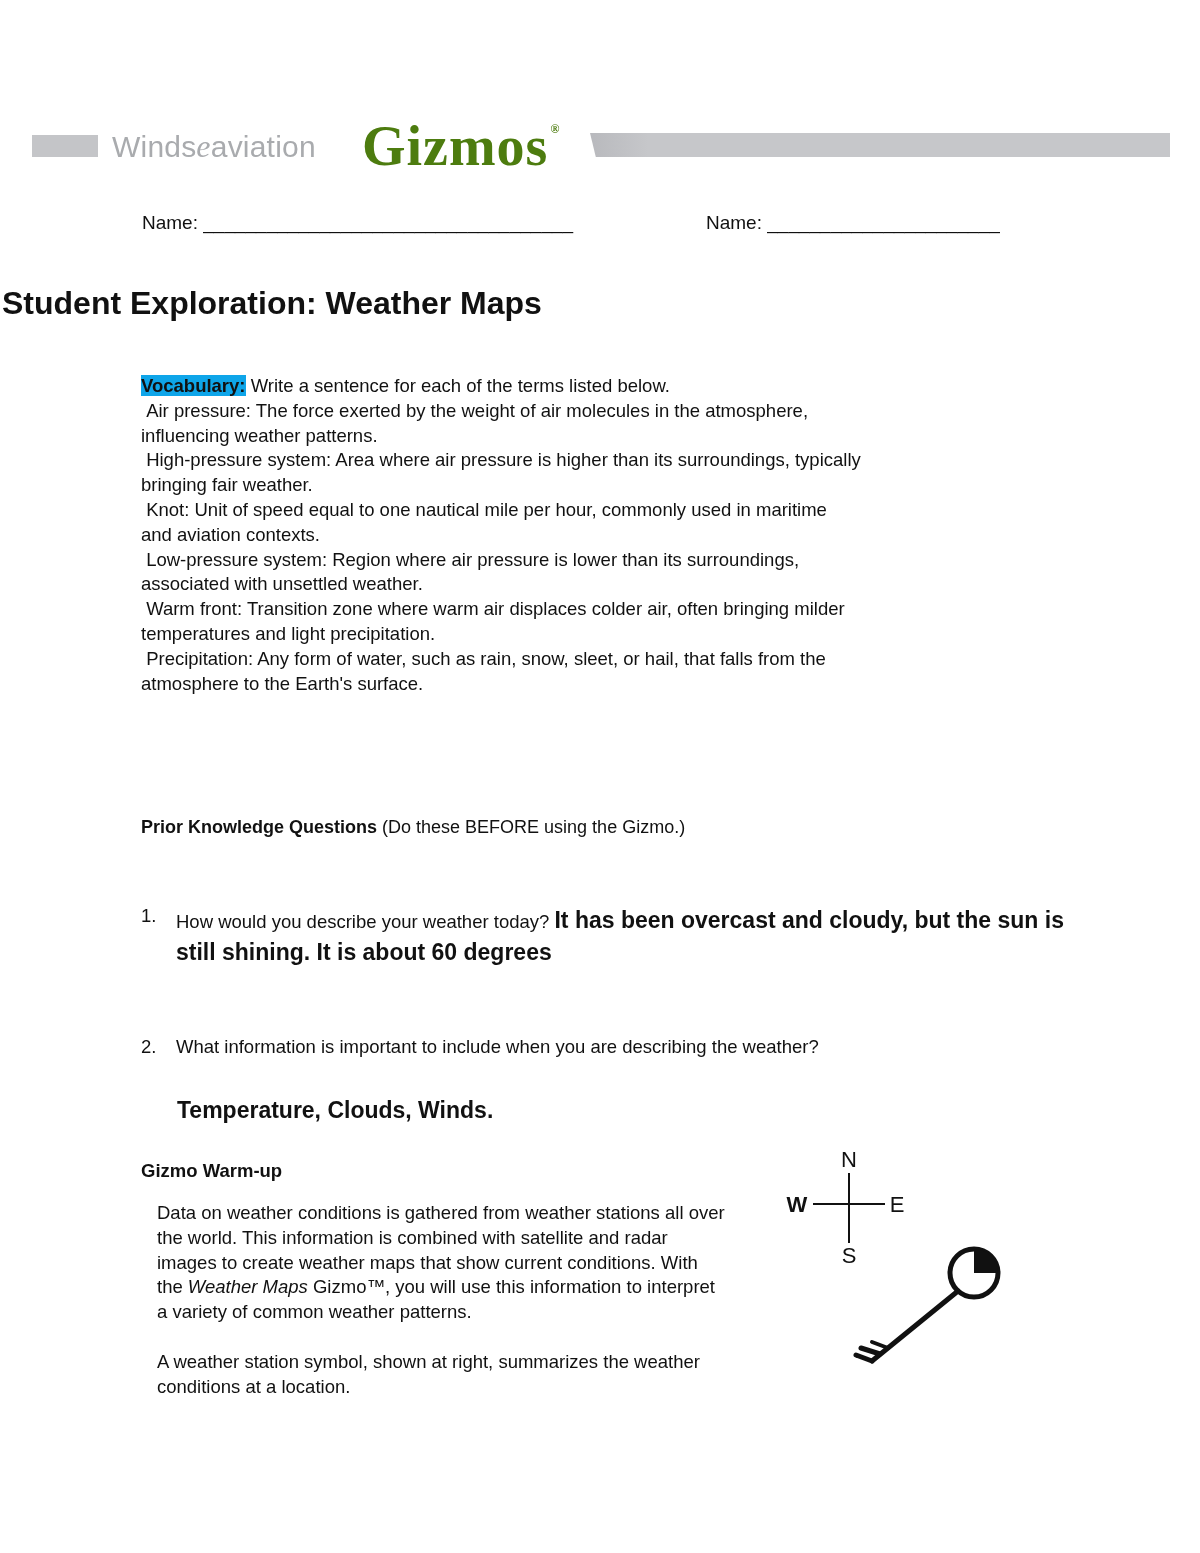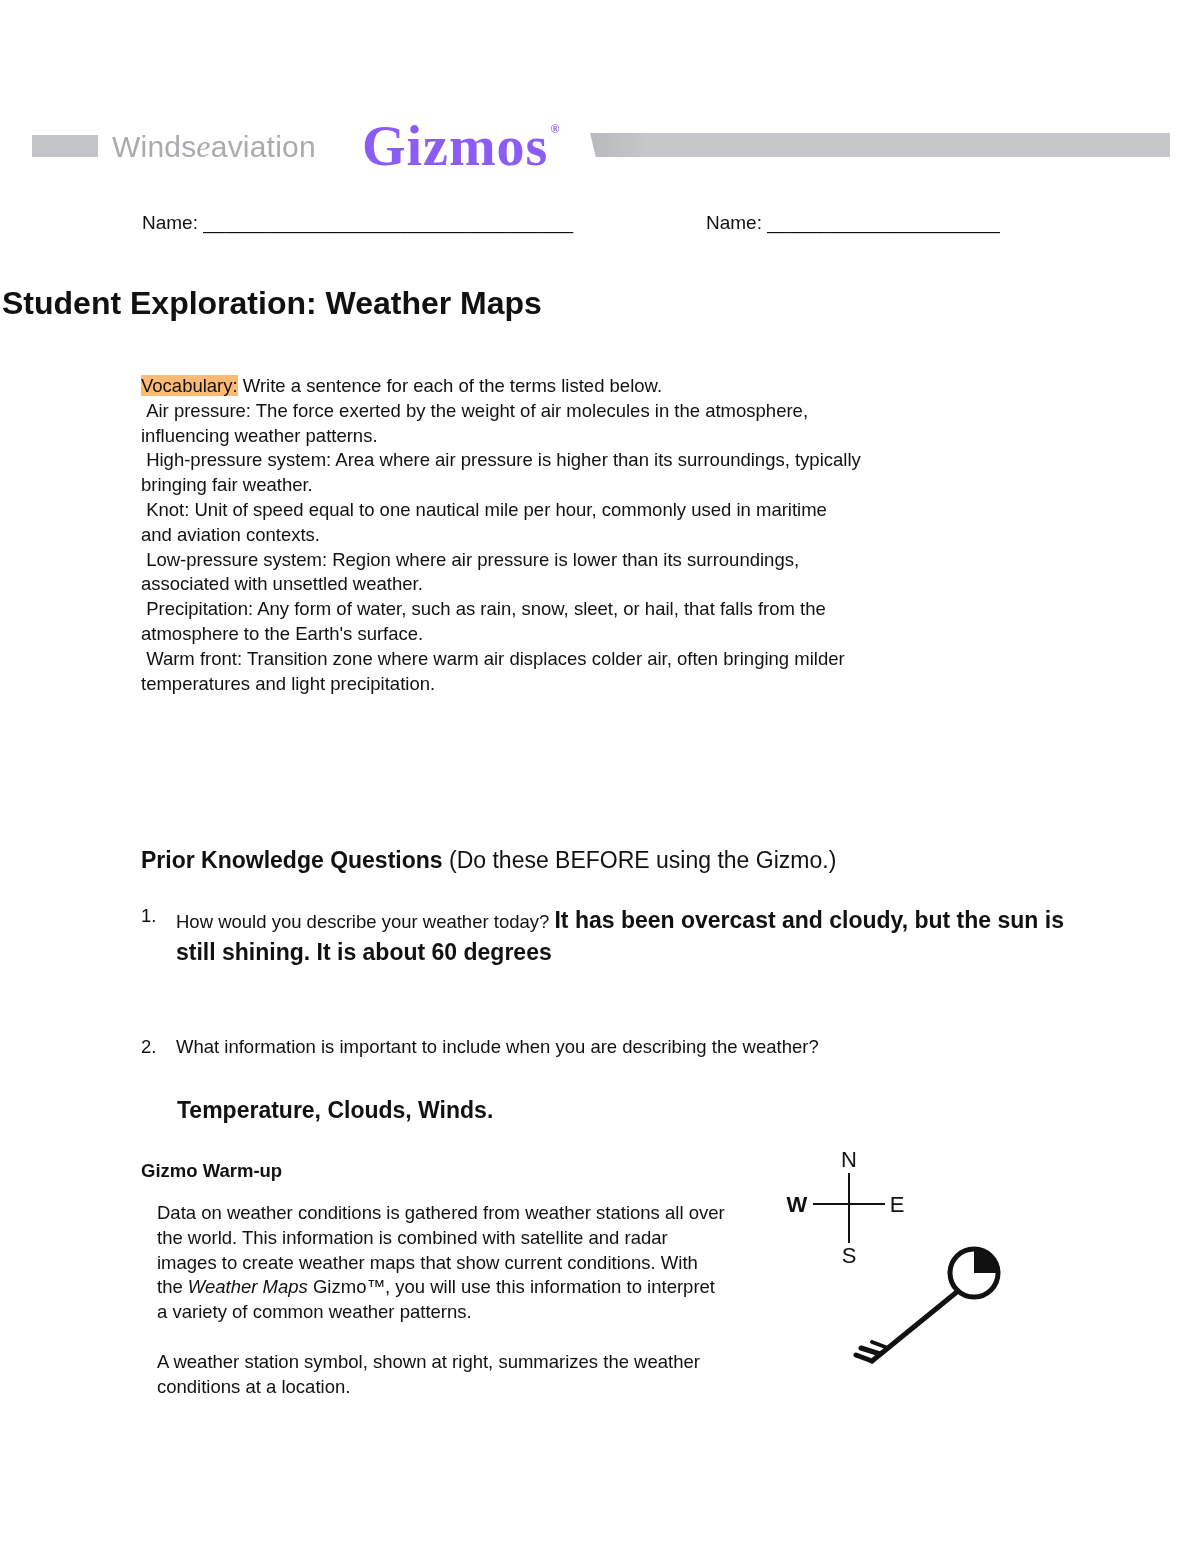--- a/index.html
+++ b/index.html
@@ -5,38 +5,38 @@
   html, body { margin: 0; padding: 0; background: #ffffff; }
   body { width: 1200px; height: 1553px; position: relative; overflow: hidden;
          font-family: "Liberation Sans", sans-serif; color: #111; }
   .abs { position: absolute; }
 
   
   .bar-left { left: 32px; top: 135px; width: 66px; height: 22px; background: #c4c5c8; }
   .logo-explore { left: 112px; top: 128px; font-size: 30px; color: #a9abae; letter-spacing: 0.2px; white-space: nowrap; }
   .logo-explore .swirl { font-family: "Liberation Serif", serif; font-style: italic; font-size: 32px; }
   .logo-gizmos { left: 362px; top: 114px; font-family: "Liberation Serif", serif; font-weight: bold;
-                 font-size: 56px; color: #8b5cf6; white-space: nowrap; letter-spacing: 1px; }
+                 font-size: 56px; color: #4d7c0f; white-space: nowrap; letter-spacing: 1px; }
   .logo-gizmos sup { font-size: 12px; vertical-align: 32px; margin-left: 2px; }
   .bar-right { left: 590px; top: 133px; width: 580px; height: 24px;
                background: linear-gradient(to right, #b8b9bd 0%, #c6c7ca 10%, #c6c7ca 100%);
                clip-path: polygon(0 0, 100% 0, 100% 100%, 1% 100%); }
 
   
   .name-line { left: 142px; top: 212px; font-size: 19px; white-space: nowrap; }
   .date-line { left: 706px; top: 212px; font-size: 19px; white-space: nowrap; }
 
   .title { left: 2px; width: 1200px; top: 285px; text-align: left; font-size: 32px; font-weight: bold; }
 
   .body-text { font-size: 18.5px; line-height: 24.8px; }
   .vocab { left: 141px; top: 374px; width: 720px; }
-  .vocab .label { font-weight: normal; background: #fdba74; margin-top: 38px; }
+  .vocab .label { font-weight: bold; background: #0ea5e9; margin-top: 38px; }
   .vocab .item { white-space: pre-wrap; }
 
-  .prior { left: 141px; top: 847px; font-size: 23px; white-space: nowrap; }
+  .prior { left: 141px; top: 817px; font-size: 18px; white-space: nowrap; }
   .prior b { font-weight: bold; }
 
   .q { left: 141px; font-size: 18.5px; }
   .q .num { position: absolute; left: 0; width: 30px; }
   .q .text { position: absolute; left: 35px; width: 900px; }
   .q1 { top: 905px; }
   .q1 .answer { font-size: 23px; font-weight: bold; line-height: 31px; }
   .q1 .text { line-height: 31px; }
   .q2 { top: 1036px; }
   .ans2 { left: 177px; top: 1097px; font-size: 23px; font-weight: bold; }
@@ -61,22 +61,22 @@
 <div class="abs date-line"><span>Name:</span> <span>______________________</span></div>
 
 <div class="abs title">Student Exploration: Weather Maps</div>
 
 <div class="abs vocab body-text">
   <div><span class="label">Vocabulary:</span><span> Write a sentence for each of the terms listed below.</span></div>
   <div class="item"> Air pressure: The force exerted by the weight of air molecules in the atmosphere, influencing weather patterns.</div>
   <div class="item"> High-pressure system: Area where air pressure is higher than its surroundings, typically bringing fair weather.</div>
   <div class="item"> Knot: Unit of speed equal to one nautical mile per hour, commonly used in maritime and aviation contexts.</div>
   <div class="item"> Low-pressure system: Region where air pressure is lower than its surroundings, associated with unsettled weather.</div>
+  <div class="item"> Warm front: Transition zone where warm air displaces colder air, often bringing milder temperatures and light precipitation.</div>
   <div class="item"> Precipitation: Any form of water, such as rain, snow, sleet, or hail, that falls from the atmosphere to the Earth's surface.</div>
-  <div class="item"> Warm front: Transition zone where warm air displaces colder air, often bringing milder temperatures and light precipitation.</div>
 </div>
 
 <div class="abs prior"><b>Prior Knowledge Questions</b><span> (Do these BEFORE using the Gizmo.)</span></div>
 
 <div class="abs q q1">
   <span class="num">1.</span>
   <span class="text"><span>How would you describe your weather today? </span><span class="answer">It has been overcast and cloudy, but the sun is still shining. It is about 60 degrees</span></span>
 </div>
 
 <div class="abs q q2">

